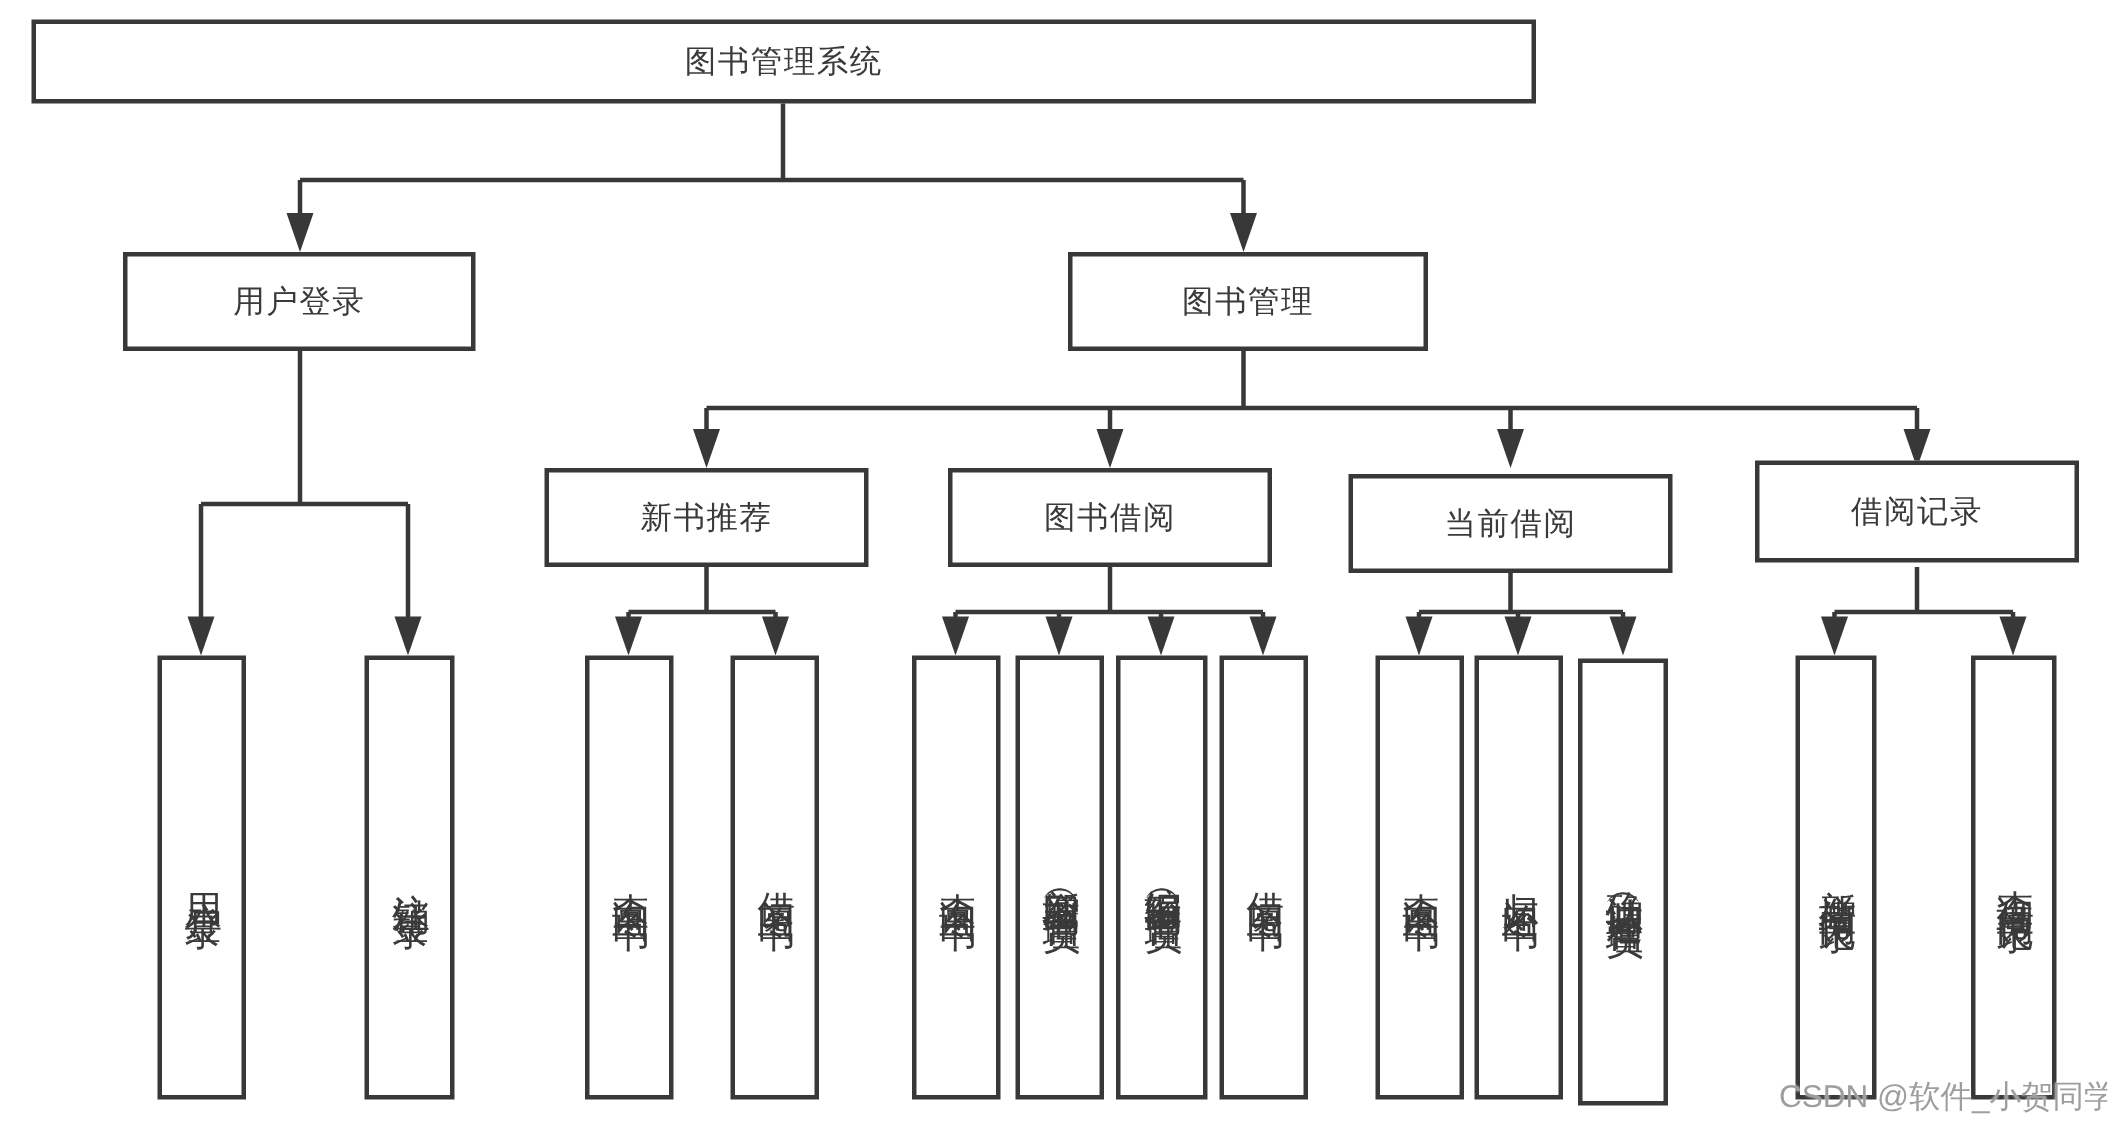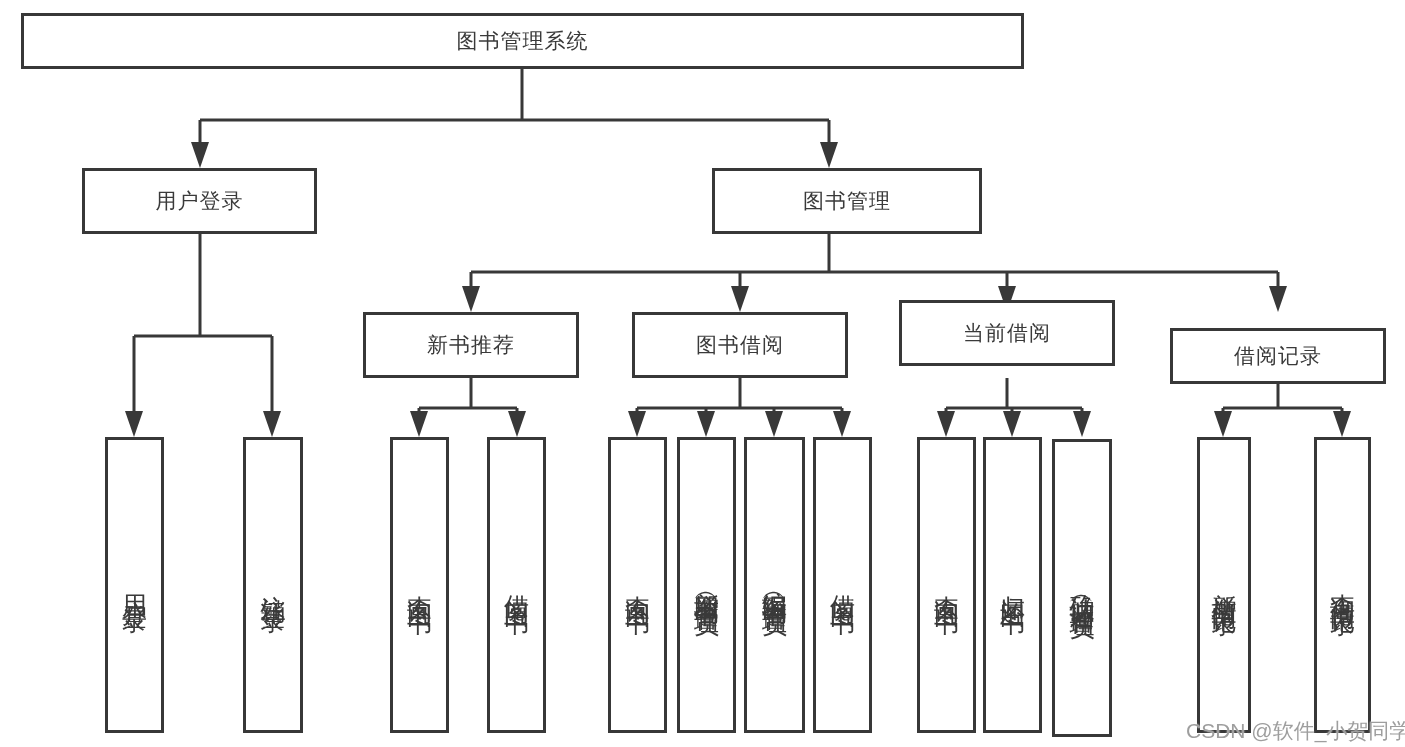--- a/index.html
+++ b/index.html
@@ -117,34 +117,34 @@
     </g>
   </svg>
 
   <div class="box" style="left:21px; top:13px; width:1003px; height:56px;">
     <span class="lbl">图书管理系统</span>
   </div>
 
   <div class="box" style="left:82px; top:168px; width:235px; height:66px;">
     <span class="lbl">用户登录</span>
   </div>
-  <div class="box" style="left:712px; top:168px; width:270px; height:66px;">
+  <div class="box" style="left:712px; top:168px; width:240px; height:66px;">
     <span class="lbl">图书管理</span>
   </div>
 
   <div class="box" style="left:632px; top:312px; width:216px; height:66px;">
     <span class="lbl">图书借阅</span>
   </div>
   <div class="box" style="left:363px; top:312px; width:216px; height:66px;">
     <span class="lbl">新书推荐</span>
   </div>
-  <div class="box" style="left:899px; top:300px; width:216px; height:66px;">
+  <div class="box" style="left:899px; top:316px; width:216px; height:66px;">
     <span class="lbl">当前借阅</span>
   </div>
-  <div class="box" style="left:1170px; top:328px; width:216px; height:56px;">
+  <div class="box" style="left:1170px; top:307px; width:216px; height:68px;">
     <span class="lbl">借阅记录</span>
   </div>
 
   <div class="leaf" style="left:105px;">
     <span class="vtext">用户登录</span>
   </div>
   <div class="leaf" style="left:243px; width:60px;">
     <span class="vtext">注销登录</span>
   </div>
 

